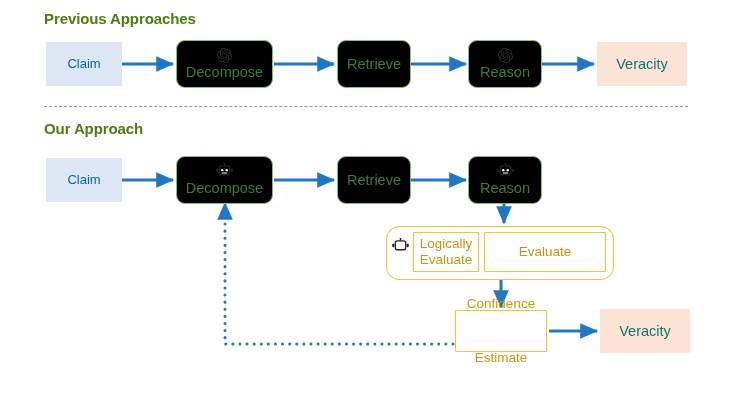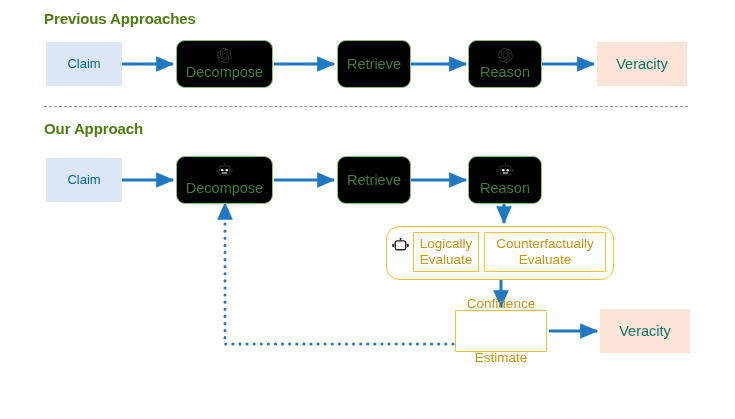--- a/index.html
+++ b/index.html
@@ -230,21 +230,20 @@
     </g>
   </svg>
 </span>
 
 <div class="node box-yellow" style="left:413px; top:232px; width:66px; height:40px;">
   <span class="node-label">Logically</span>
   <span class="node-label">Evaluate</span>
 </div>
 
 <div class="node box-yellow" style="left:484px; top:232px; width:122px; height:40px;">
-  <span class="node-label">Counterfactually</span>
   <span class="node-label">Evaluate</span>
 </div>
 
 <div class="node box-yellow" style="left:455px; top:310px; width:92px; height:42px;gap:38px;">
   <span class="node-label">Confidence</span>
   <span class="node-label">Estimate</span>
 </div>
 
 <div class="node box-veracity" style="left:600px; top:309px; width:90px; height:44px;">
   <span class="node-label">Veracity</span>

